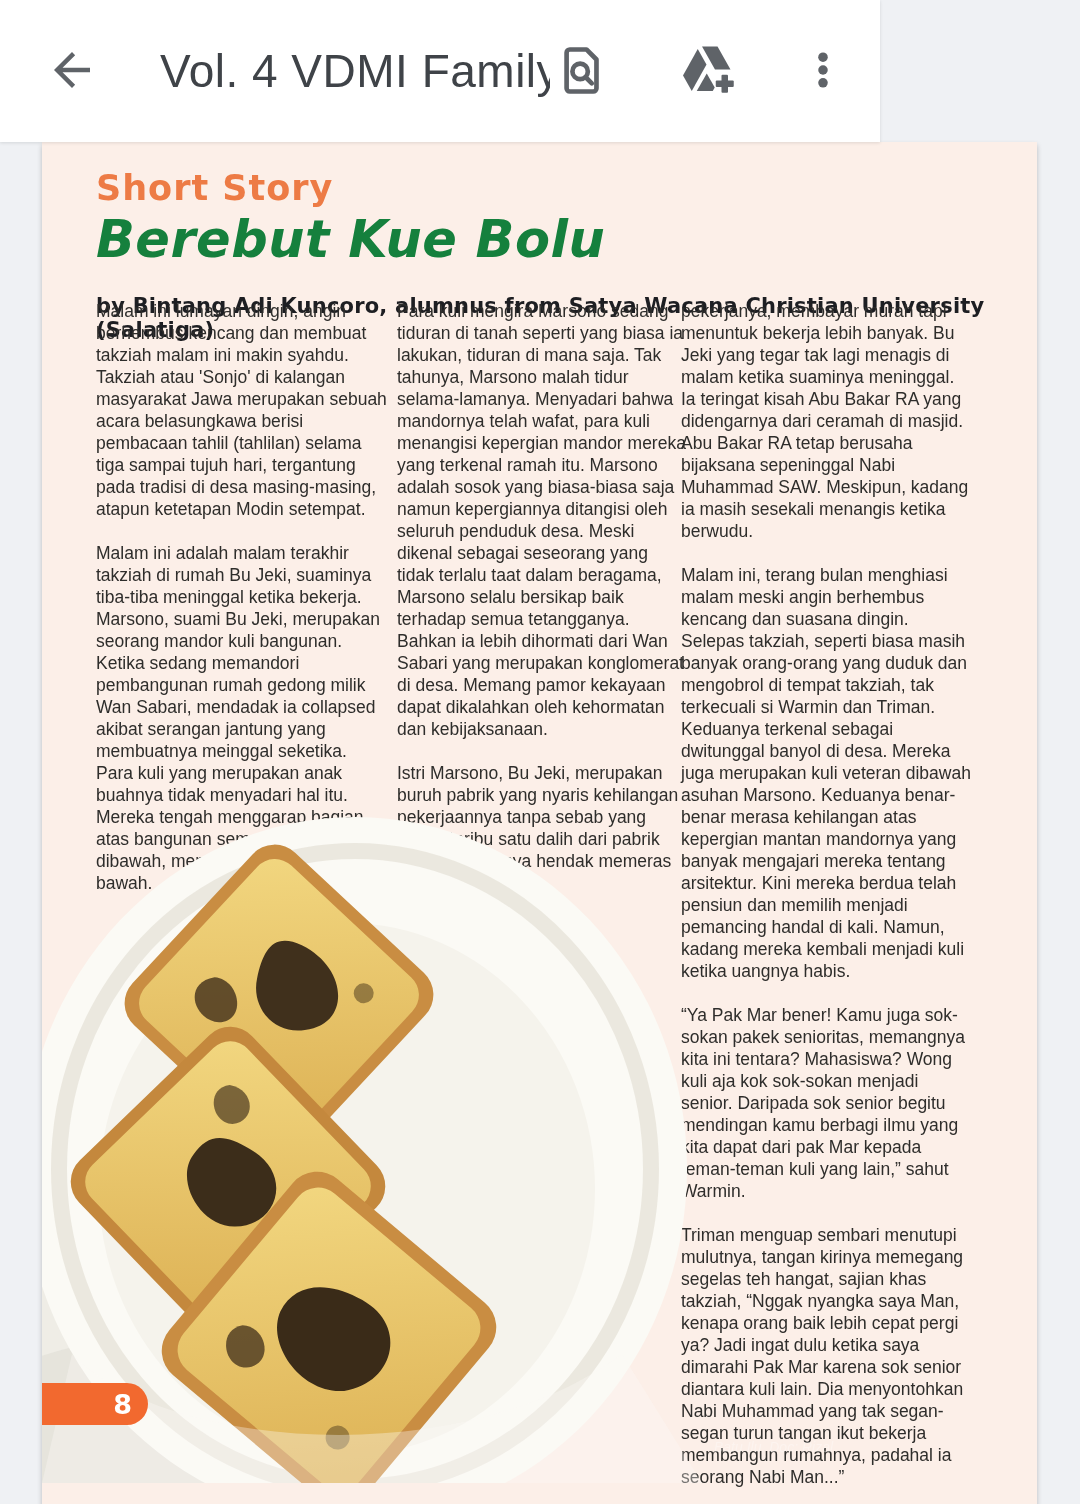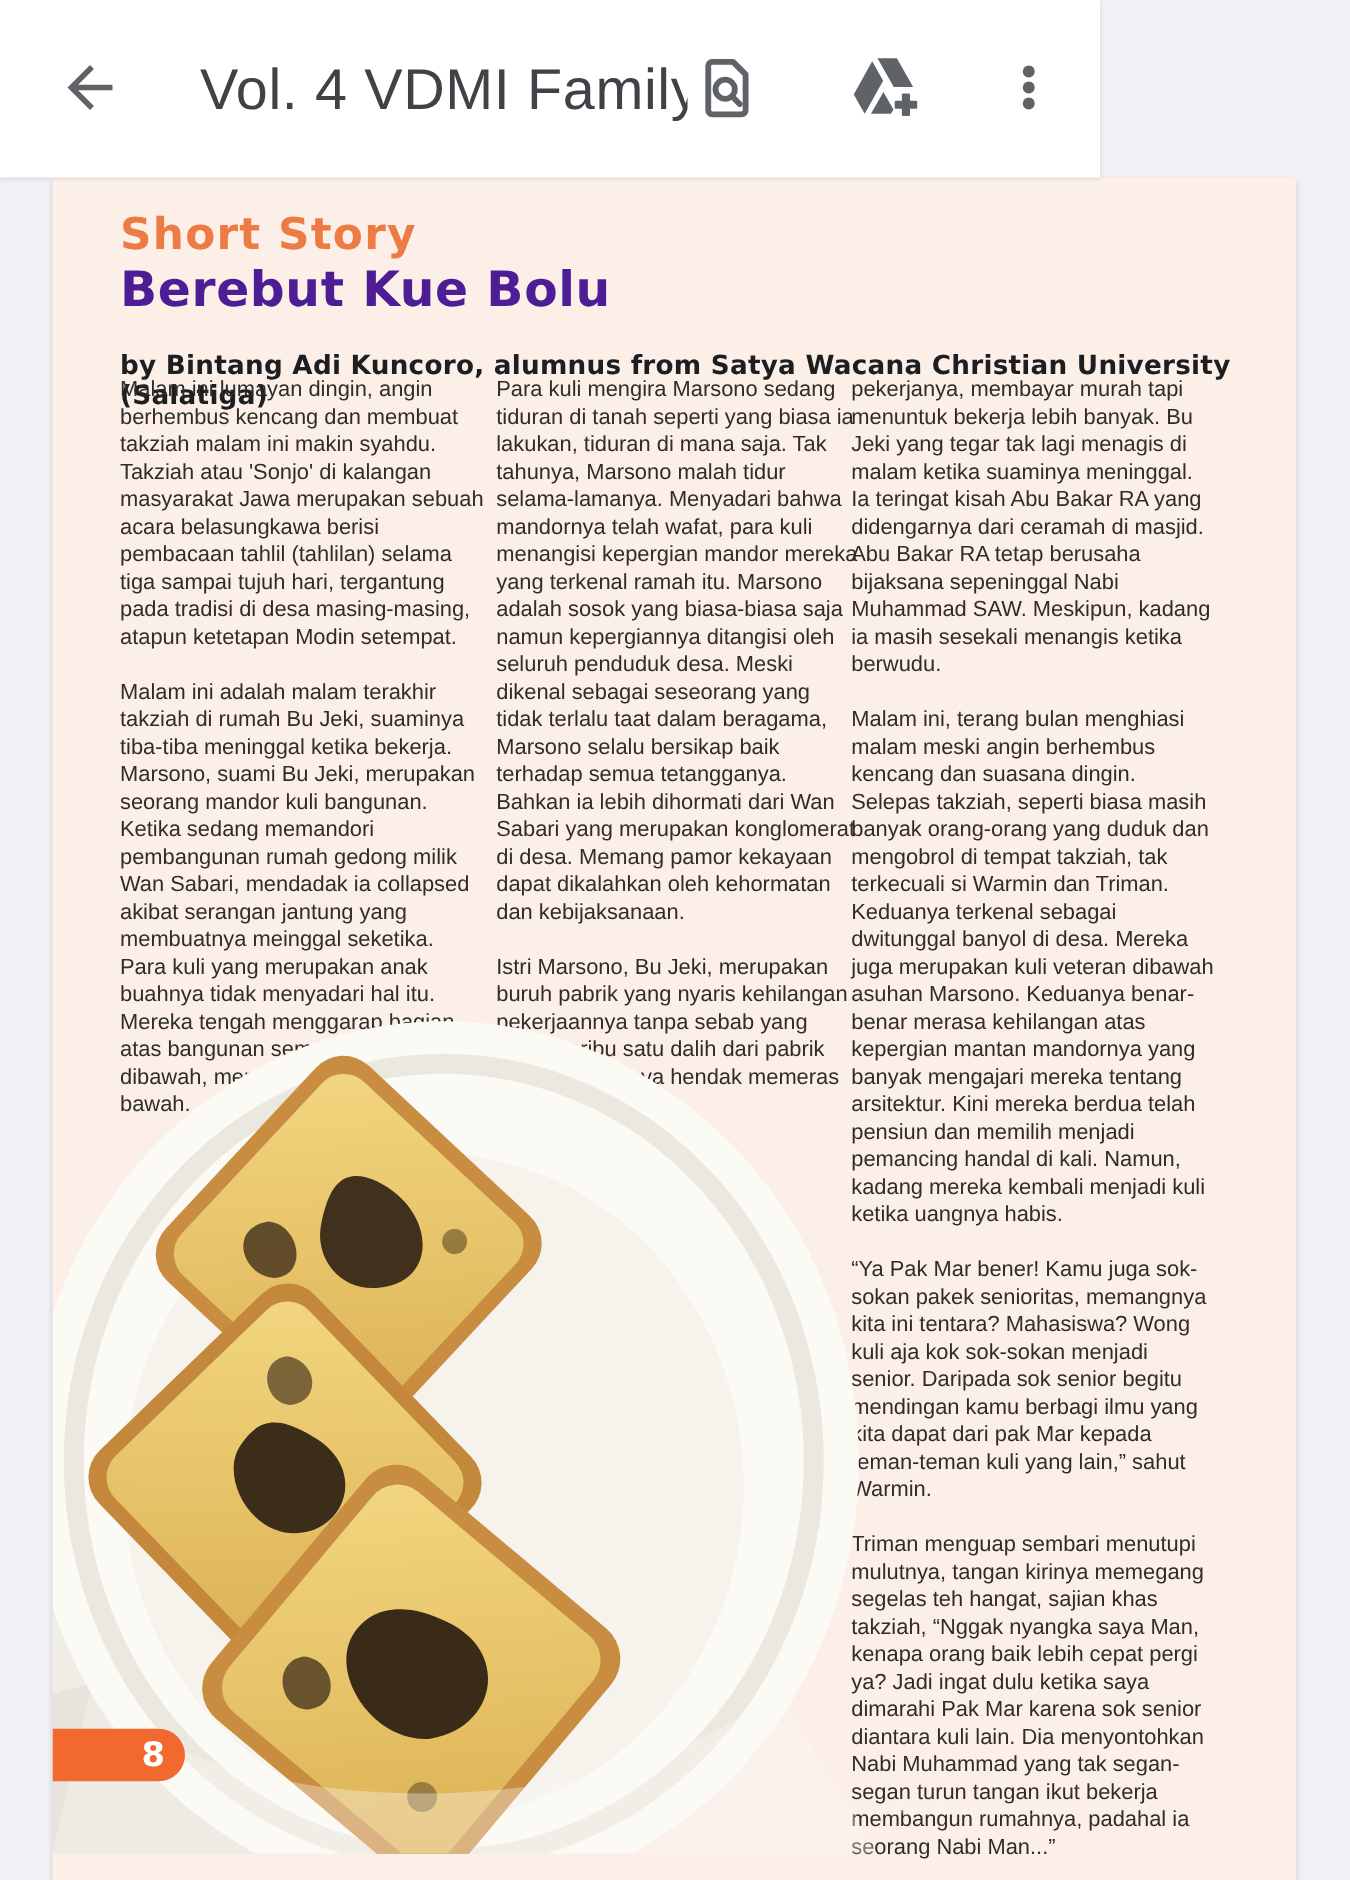--- a/index.html
+++ b/index.html
@@ -28,21 +28,21 @@
   .drive-btn{width:68px;height:68px;margin-right:58px;}
   .more-btn{width:50px;height:64px;margin-right:32px;}
   
   .page{
     position:absolute;left:42px;top:142px;width:995px;height:1409px;
     background:#fcefe8;overflow:hidden;
     box-shadow:0 3px 5px rgba(0,0,0,.22);
   }
   .page-header{position:absolute;left:54px;top:26px;width:900px;font-family:"DejaVu Sans", sans-serif;}
   .section-label{font-size:35px;font-weight:bold;color:#ed7b45;letter-spacing:1px;}
-  .story-title{font-size:39px;font-weight:bold;color:#4c1d95;margin-top:2px;letter-spacing:.5px;}
+  .story-title{font-size:51px;font-weight:bold;color:#15803d;margin-top:2px;letter-spacing:.5px;font-style:italic;}
   .byline{font-size:21px;font-weight:bold;color:#1d1e22;margin-top:25px;letter-spacing:.2px;}
   .col{
     position:absolute;top:142px;width:292px;
     font-size:17.5px;line-height:22px;color:#2e2d2b;
   }
   .col p{margin:16px 0 22px 0;}
   #col1{left:54px;} #col2{left:355px;} #col3{left:639px;}
   .photo{position:absolute;left:0;top:652px;width:660px;height:689px;z-index:1;}
   .page-pill{
     position:absolute;left:0;top:1241px;width:106px;height:42px;

